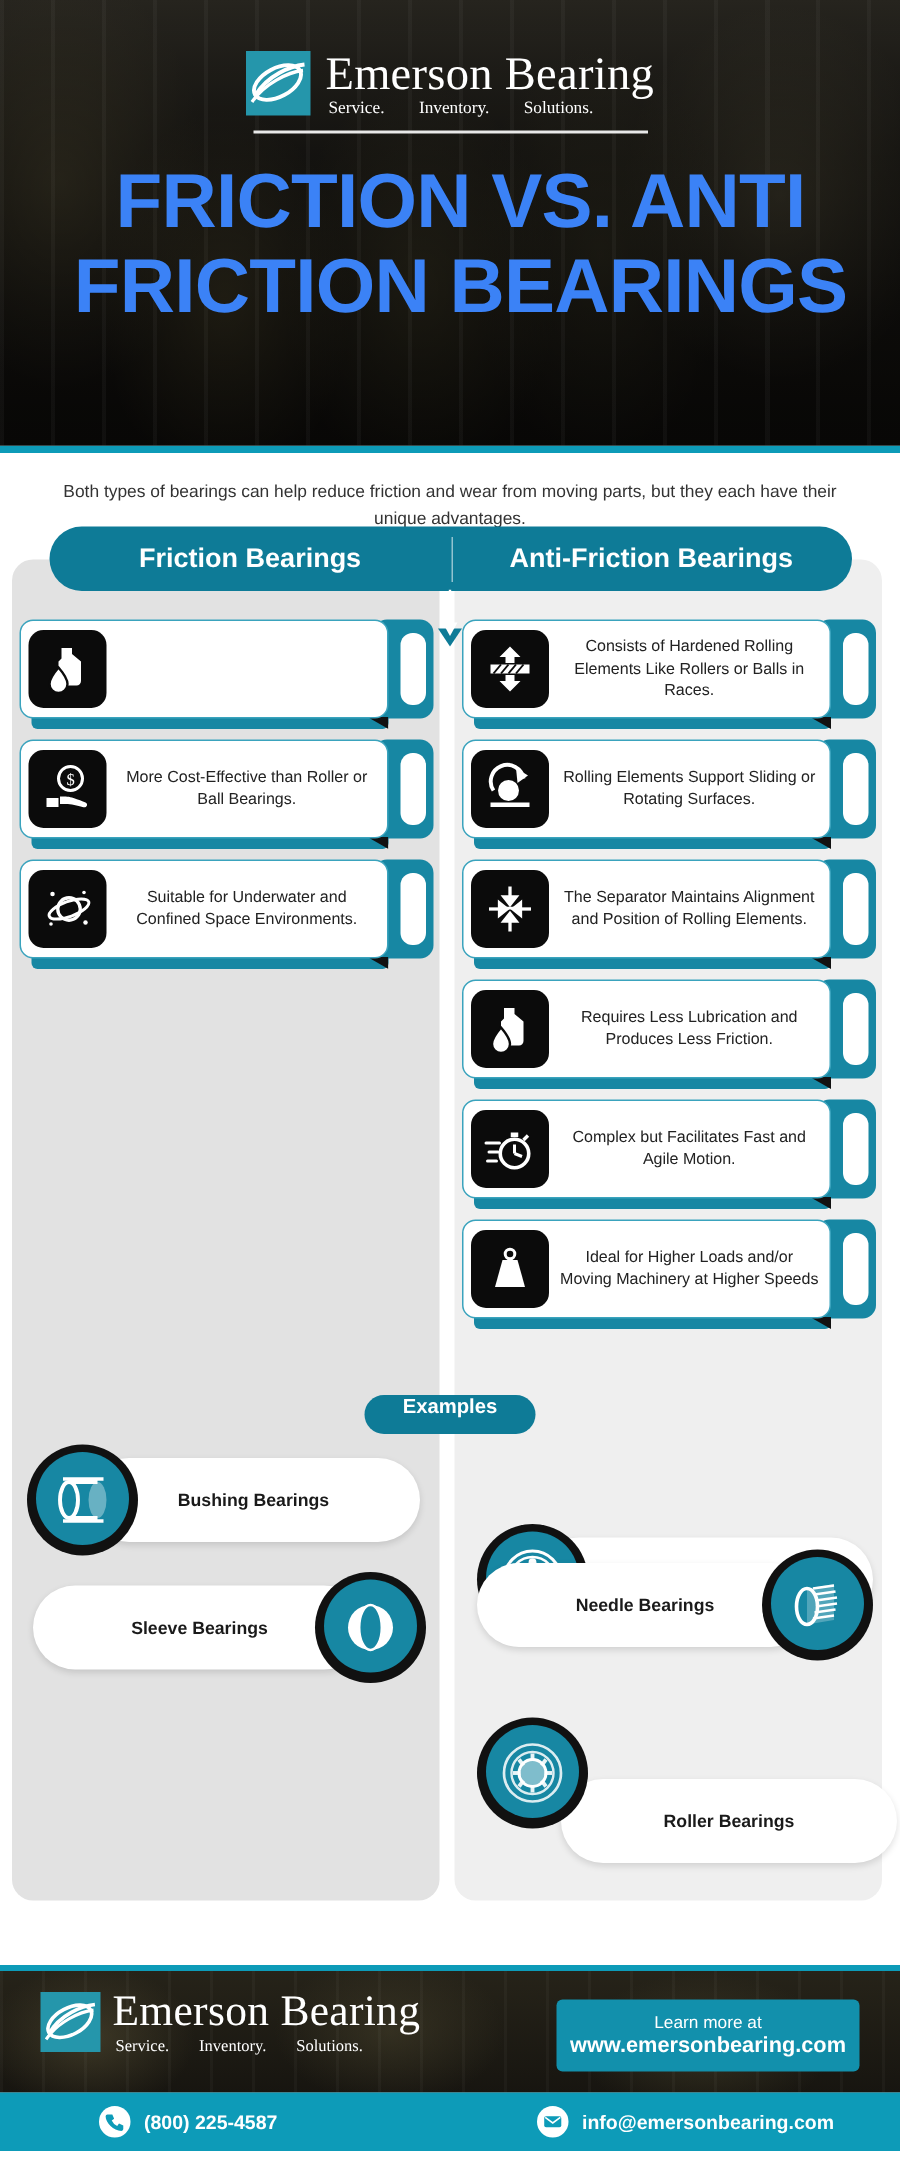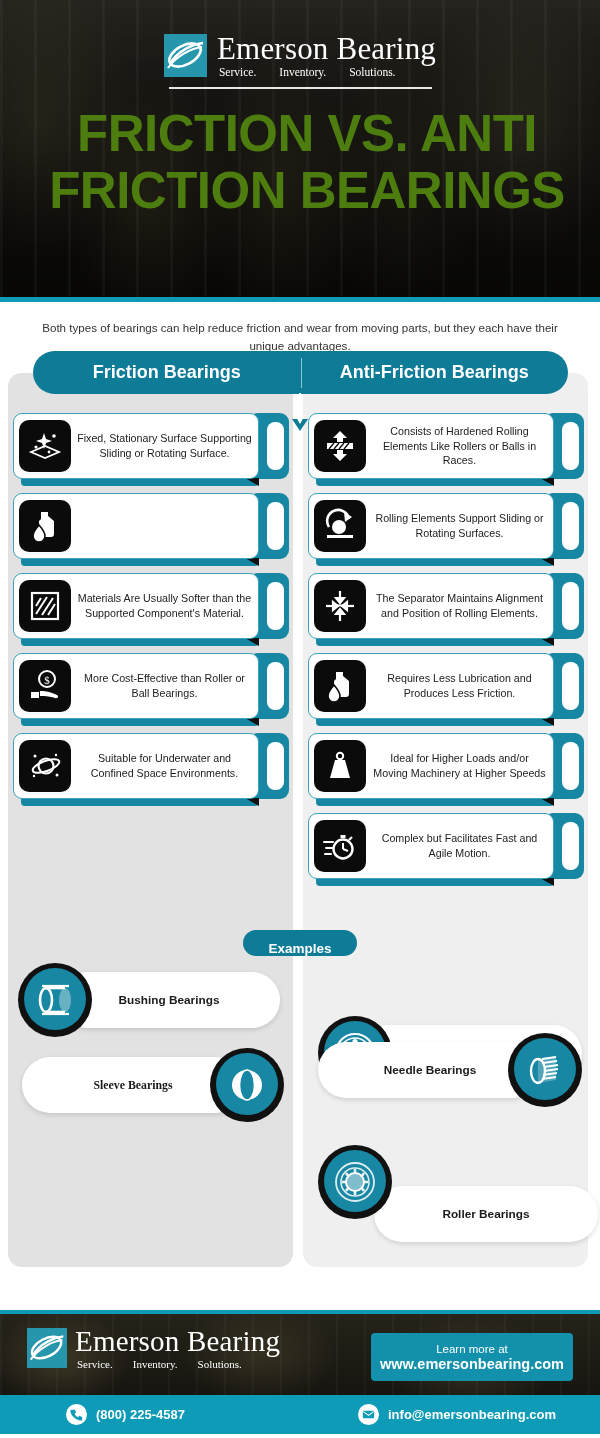--- a/index.html
+++ b/index.html
@@ -54,21 +54,21 @@
   .logo-tag {
     font-family: "Liberation Serif", serif;
     font-size: 11.5px; color: #fff;
     display: flex; gap: 23px; margin-top: 1px; padding-left: 2px;
   }
   .logo-rule {
     width: 263px; height: 2px; background: #e8e8e8;
     margin: 9px auto 0;
   }
   .header-title {
-    font-size: 51px; font-weight: bold; color: #4d7c0f;
+    font-size: 51px; font-weight: bold; color: #3b82f6;
     line-height: 1.12; letter-spacing: -0.5px;
     margin-top: 16px;
     margin-left: 14px;
   }
   .teal-rule { width: 600px; height: 5px; background: #0d9bb8; }
 
   
   .intro {
     width: 540px; margin: 17px auto 0;
     font-size: 11.6px; color: #333; text-align: center; line-height: 1.55;
@@ -152,21 +152,21 @@
     flex: 1; text-align: center;
     font-size: 10.7px; color: #222; line-height: 1.36;
     padding: 0 6px 0 0;
   }
 
   
   .examples-pill {
     position: absolute; left: 243px; top: 930px;
     width: 114px; height: 26px; background: #0e7b97;
     border-radius: 13px; z-index: 8;
-    display: flex; align-items: flex-end; justify-content: center;
+    display: flex; align-items: flex-start; justify-content: center;
     color: #fff; font-size: 13.5px; font-weight: bold;
   }
   .ex { position: absolute; height: 38px; z-index: 7; }
   .ex-bar {
     position: absolute; top: 0; height: 56px;
     background: #fff; border-radius: 28px;
     box-shadow: 0 2px 5px rgba(0,0,0,.13);
     display: flex; align-items: center; justify-content: center;
     font-size: 11.8px; font-weight: bold; color: #1a1a1a;
   }
@@ -281,71 +281,35 @@
   <svg class="pill-arrow" width="24" height="44" viewBox="0 0 24 44">
     <line x1="12" y1="0" x2="12" y2="30" stroke="#ffffff" stroke-width="1.6"></line>
     <path d="M4 26 L12 38 L20 26 Z" fill="#0e7b97"></path>
     <path d="M7 22 L12 31 L17 22 Z" fill="#ffffff"></path>
   </svg>
 
   <div class="cards">
 
     <div class="col col-left">
 
-      <div class="card">
-        <div class="card-tab"></div>
-        <div class="card-ribbon"></div>
-        <div class="card-fold"></div>
-        <div class="card-body">
-          <div class="card-icon">
-            <svg width="36" height="36" viewBox="0 0 36 36">
-              <path d="M4 24 L18 18 L32 24 L18 30 Z" fill="none" stroke="#fff" stroke-width="1.8"></path>
-              <path d="M17 5 L19 11 L25 13 L19 15 L17 21 L15 15 L9 13 L15 11 Z" fill="#fff"></path>
-              <circle cx="27" cy="8" r="1.8" fill="#fff"></circle>
-              <circle cx="9" cy="19" r="1.6" fill="#fff"></circle>
-              <circle cx="22" cy="24" r="1.4" fill="#fff"></circle>
-            </svg>
-          </div>
-          <div class="card-text">Fixed, Stationary Surface Supporting Sliding or Rotating Surface.</div>
-        </div>
-      </div>
 
       <div class="card">
         <div class="card-tab"></div>
         <div class="card-ribbon"></div>
         <div class="card-fold"></div>
         <div class="card-body">
           <div class="card-icon">
             <svg width="36" height="36" viewBox="0 0 36 36">
               <path d="M14 4 h7 v4 l6 5 v13 a3 3 0 0 1 -3 3 h-9 a3 3 0 0 1 -3 -3 V13 l2 -2 Z" fill="#fff"></path>
               <path d="M12 17 c0 0 -6 7 -6 11 a6 6 0 0 0 12 0 c0 -4 -6 -11 -6 -11 Z" fill="#fff" stroke="#0b0b0b" stroke-width="1.6"></path>
             </svg>
           </div>
         </div>
       </div>
 
-      <div class="card">
-        <div class="card-tab"></div>
-        <div class="card-ribbon"></div>
-        <div class="card-fold"></div>
-        <div class="card-body">
-          <div class="card-icon">
-            <svg width="36" height="36" viewBox="0 0 36 36">
-              <rect x="5" y="5" width="26" height="26" fill="none" stroke="#fff" stroke-width="2.2"></rect>
-              <g stroke="#fff" stroke-width="2">
-                <line x1="9" y1="26" x2="20" y2="9"></line>
-                <line x1="15" y1="27" x2="26" y2="10"></line>
-                <line x1="21" y1="27" x2="28" y2="16"></line>
-                <line x1="9" y1="18" x2="14" y2="10"></line>
-              </g>
-            </svg>
-          </div>
-          <div class="card-text">Materials Are Usually Softer than the Supported Component's Material.</div>
-        </div>
-      </div>
 
       <div class="card">
         <div class="card-tab"></div>
         <div class="card-ribbon"></div>
         <div class="card-fold"></div>
         <div class="card-body">
           <div class="card-icon">
             <svg width="36" height="36" viewBox="0 0 36 36">
               <circle cx="20" cy="11" r="8" fill="none" stroke="#fff" stroke-width="2"></circle>
               <text x="20" y="15.5" font-size="11" fill="#fff" text-anchor="middle" font-family="Liberation Serif, serif">$</text>
@@ -458,48 +422,48 @@
         </div>
       </div>
 
       <div class="card">
         <div class="card-tab"></div>
         <div class="card-ribbon"></div>
         <div class="card-fold"></div>
         <div class="card-body">
           <div class="card-icon">
             <svg width="36" height="36" viewBox="0 0 36 36">
-              <circle cx="18" cy="8" r="3.2" fill="none" stroke="#fff" stroke-width="2"></circle>
-              <path d="M13 12 h10 l5 18 h-20 Z" fill="#fff"></path>
-            </svg>
-          </div>
-          <div class="card-text">Ideal for Higher Loads and/or Moving Machinery at Higher Speeds</div>
-        </div>
-      </div>
-
-      <div class="card">
-        <div class="card-tab"></div>
-        <div class="card-ribbon"></div>
-        <div class="card-fold"></div>
-        <div class="card-body">
-          <div class="card-icon">
-            <svg width="36" height="36" viewBox="0 0 36 36">
               <circle cx="21" cy="21" r="9.5" fill="none" stroke="#fff" stroke-width="2.4"></circle>
               <line x1="21" y1="21" x2="21" y2="15" stroke="#fff" stroke-width="2"></line>
               <line x1="21" y1="21" x2="26" y2="23" stroke="#fff" stroke-width="2"></line>
               <rect x="18.5" y="7" width="5" height="3" fill="#fff"></rect>
               <line x1="27" y1="12" x2="30" y2="9" stroke="#fff" stroke-width="2.2"></line>
               <g stroke="#fff" stroke-width="2" stroke-linecap="round">
                 <line x1="2" y1="14" x2="11" y2="14"></line>
                 <line x1="4" y1="20" x2="10" y2="20"></line>
                 <line x1="3" y1="26" x2="9" y2="26"></line>
               </g>
             </svg>
           </div>
           <div class="card-text">Complex but Facilitates Fast and Agile Motion.</div>
+        </div>
+      </div>
+
+      <div class="card">
+        <div class="card-tab"></div>
+        <div class="card-ribbon"></div>
+        <div class="card-fold"></div>
+        <div class="card-body">
+          <div class="card-icon">
+            <svg width="36" height="36" viewBox="0 0 36 36">
+              <circle cx="18" cy="8" r="3.2" fill="none" stroke="#fff" stroke-width="2"></circle>
+              <path d="M13 12 h10 l5 18 h-20 Z" fill="#fff"></path>
+            </svg>
+          </div>
+          <div class="card-text">Ideal for Higher Loads and/or Moving Machinery at Higher Speeds</div>
         </div>
       </div>
 
     </div>
   </div>
 </div>
 
 <div class="examples-pill">
   <span>Examples</span>
 </div>
@@ -512,21 +476,21 @@
       <ellipse cx="32" cy="22" rx="6" ry="12" fill="#fff" opacity=".35"></ellipse>
       <line x1="13" y1="10" x2="32" y2="10" stroke="#fff" stroke-width="2.6"></line>
       <line x1="13" y1="34" x2="32" y2="34" stroke="#fff" stroke-width="2.6"></line>
       <line x1="9" y1="8" x2="36" y2="8" stroke="#fff" stroke-width="2.2"></line>
       <line x1="9" y1="36" x2="36" y2="36" stroke="#fff" stroke-width="2.2"></line>
     </svg>
   </div>
 </div>
 
 <div class="ex" style="left:22px; top:1057px; width:262px;">
-  <div class="ex-bar" style="left:0; width:222px;font-family:Liberation Serif, serif;">Sleeve Bearings</div>
+  <div class="ex-bar" style="left:0; width:222px;">Sleeve Bearings</div>
   <div class="ex-circle" style="left:188px;">
     <svg width="44" height="44" viewBox="0 0 44 44">
       <circle cx="22" cy="22" r="15" fill="#fff"></circle>
       <ellipse cx="22" cy="22" rx="7.5" ry="15" fill="#1787a3"></ellipse>
       <ellipse cx="22" cy="22" rx="7.5" ry="15" fill="none" stroke="#fff" stroke-width="1.6"></ellipse>
     </svg>
   </div>
 </div>
 
 <div class="ex" style="left:318px; top:989px; width:264px;margin-top:36px;">

